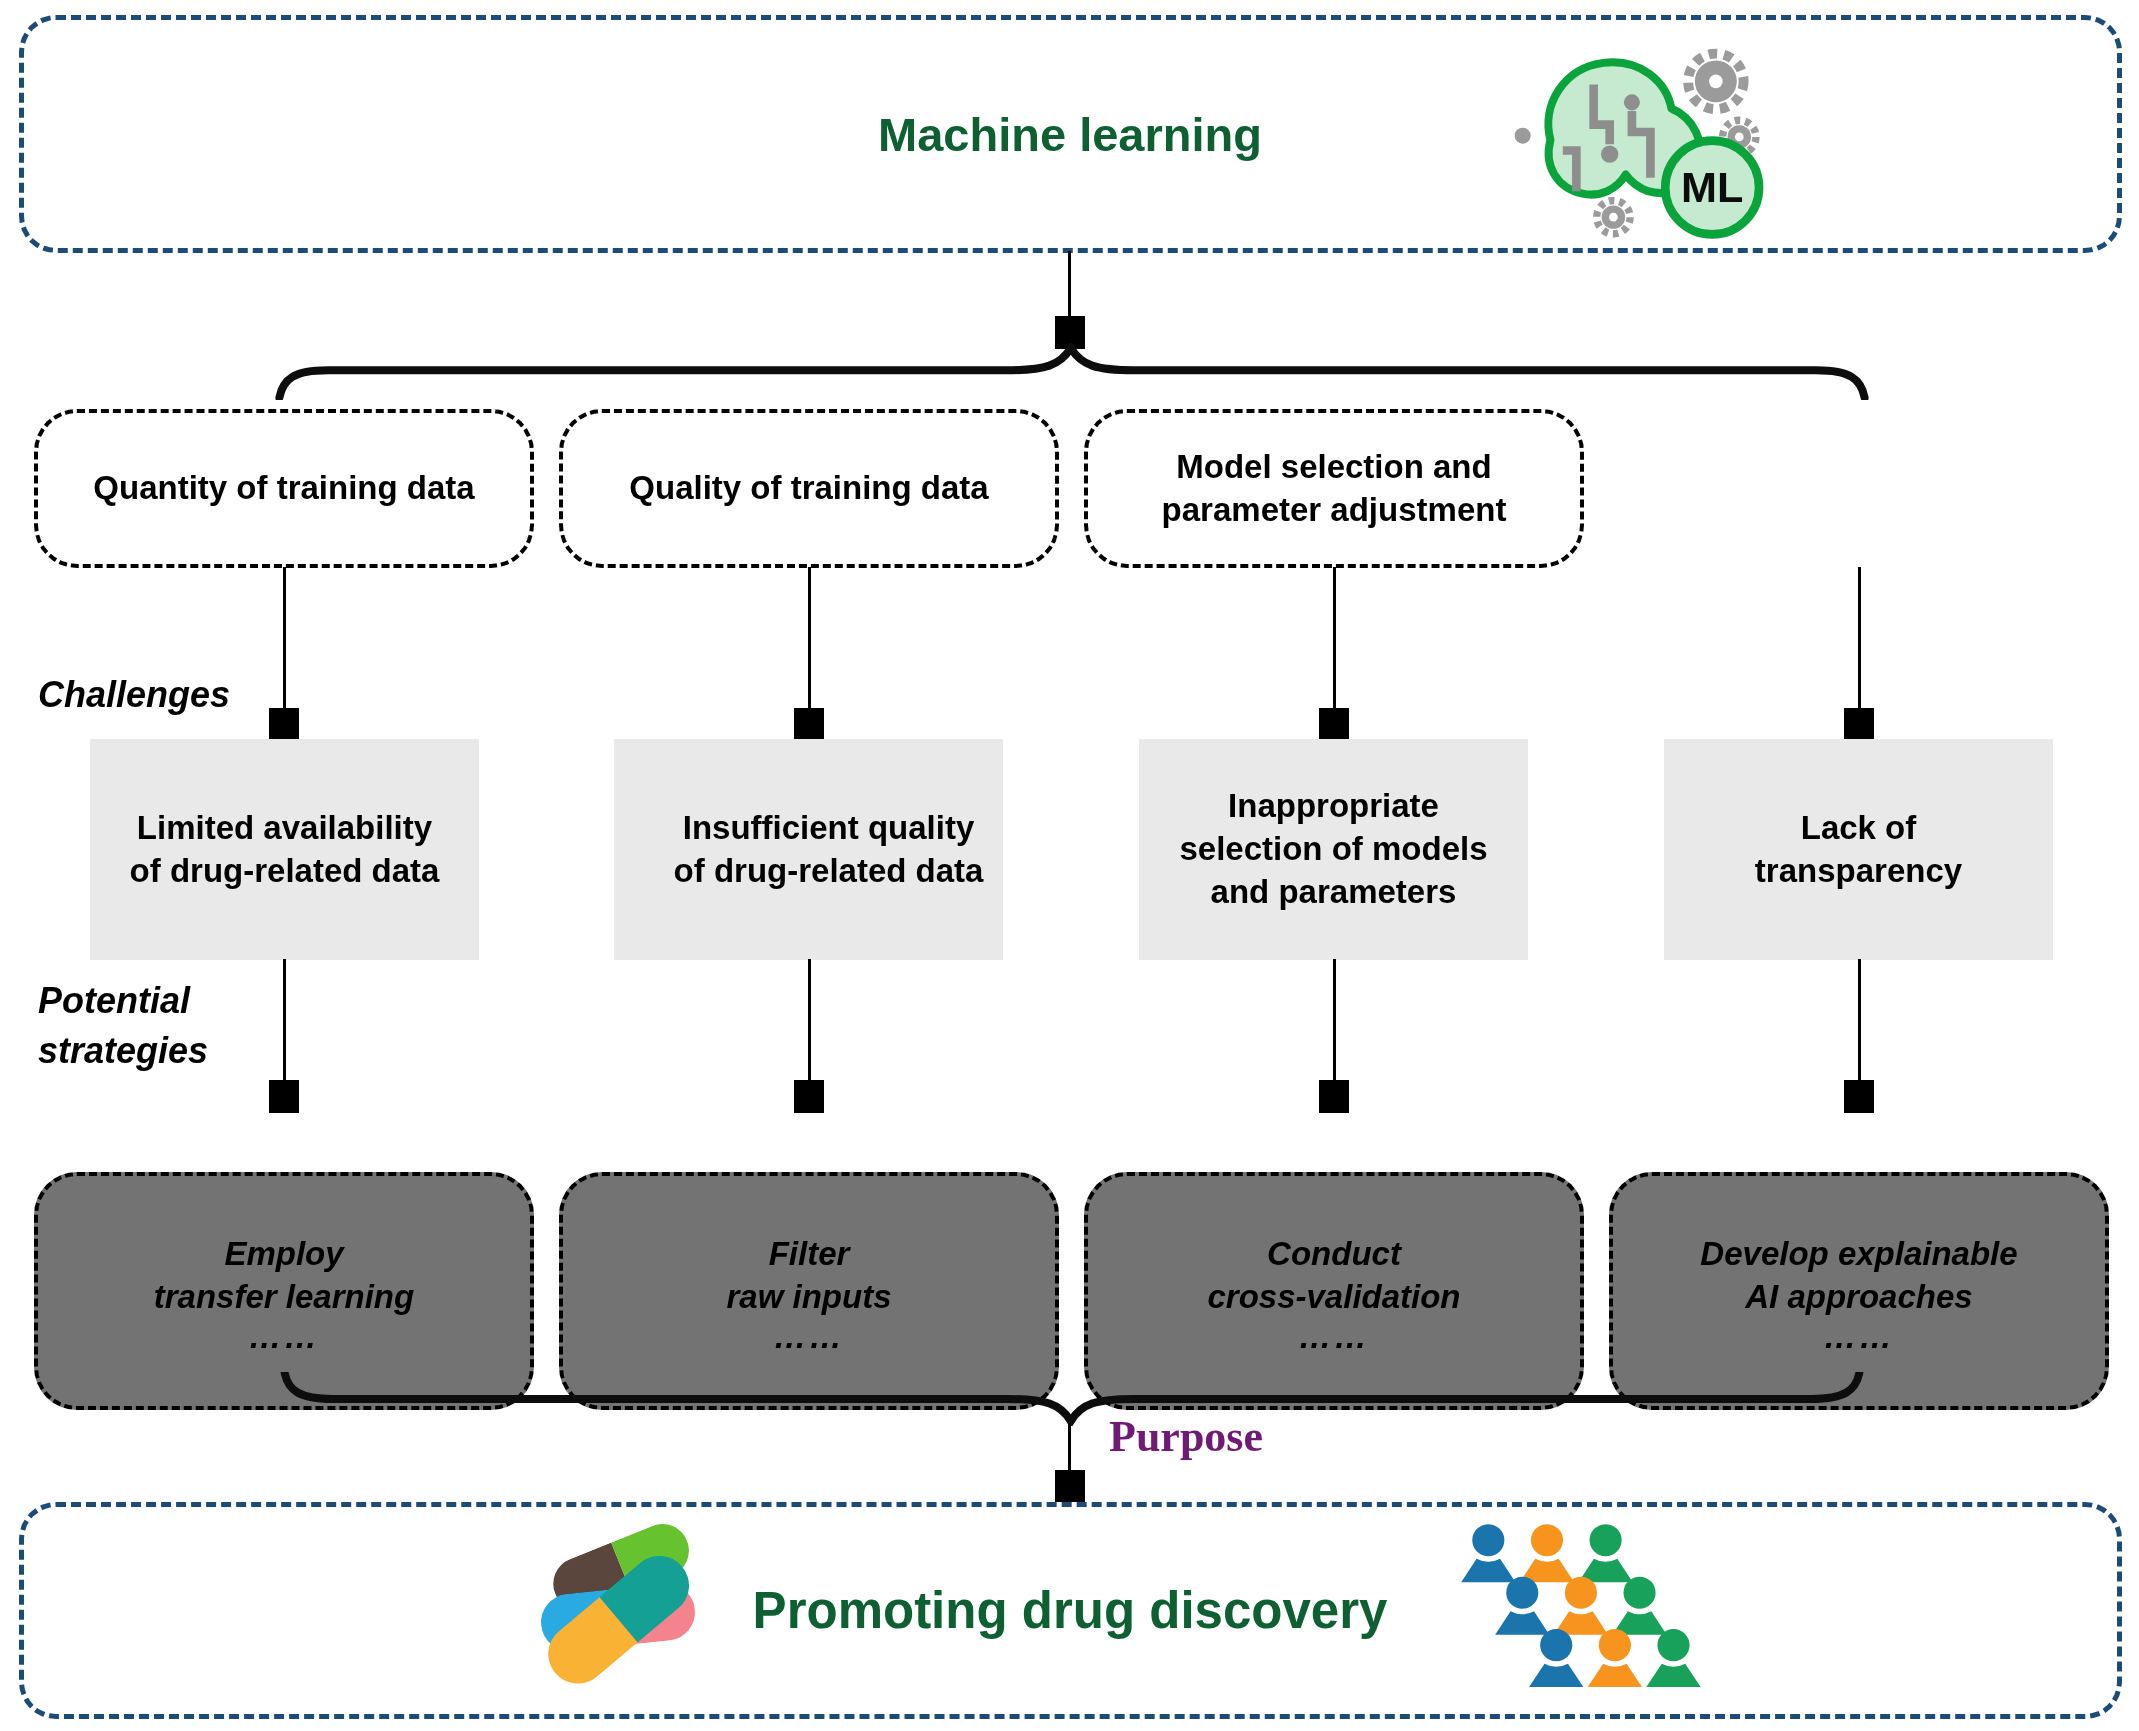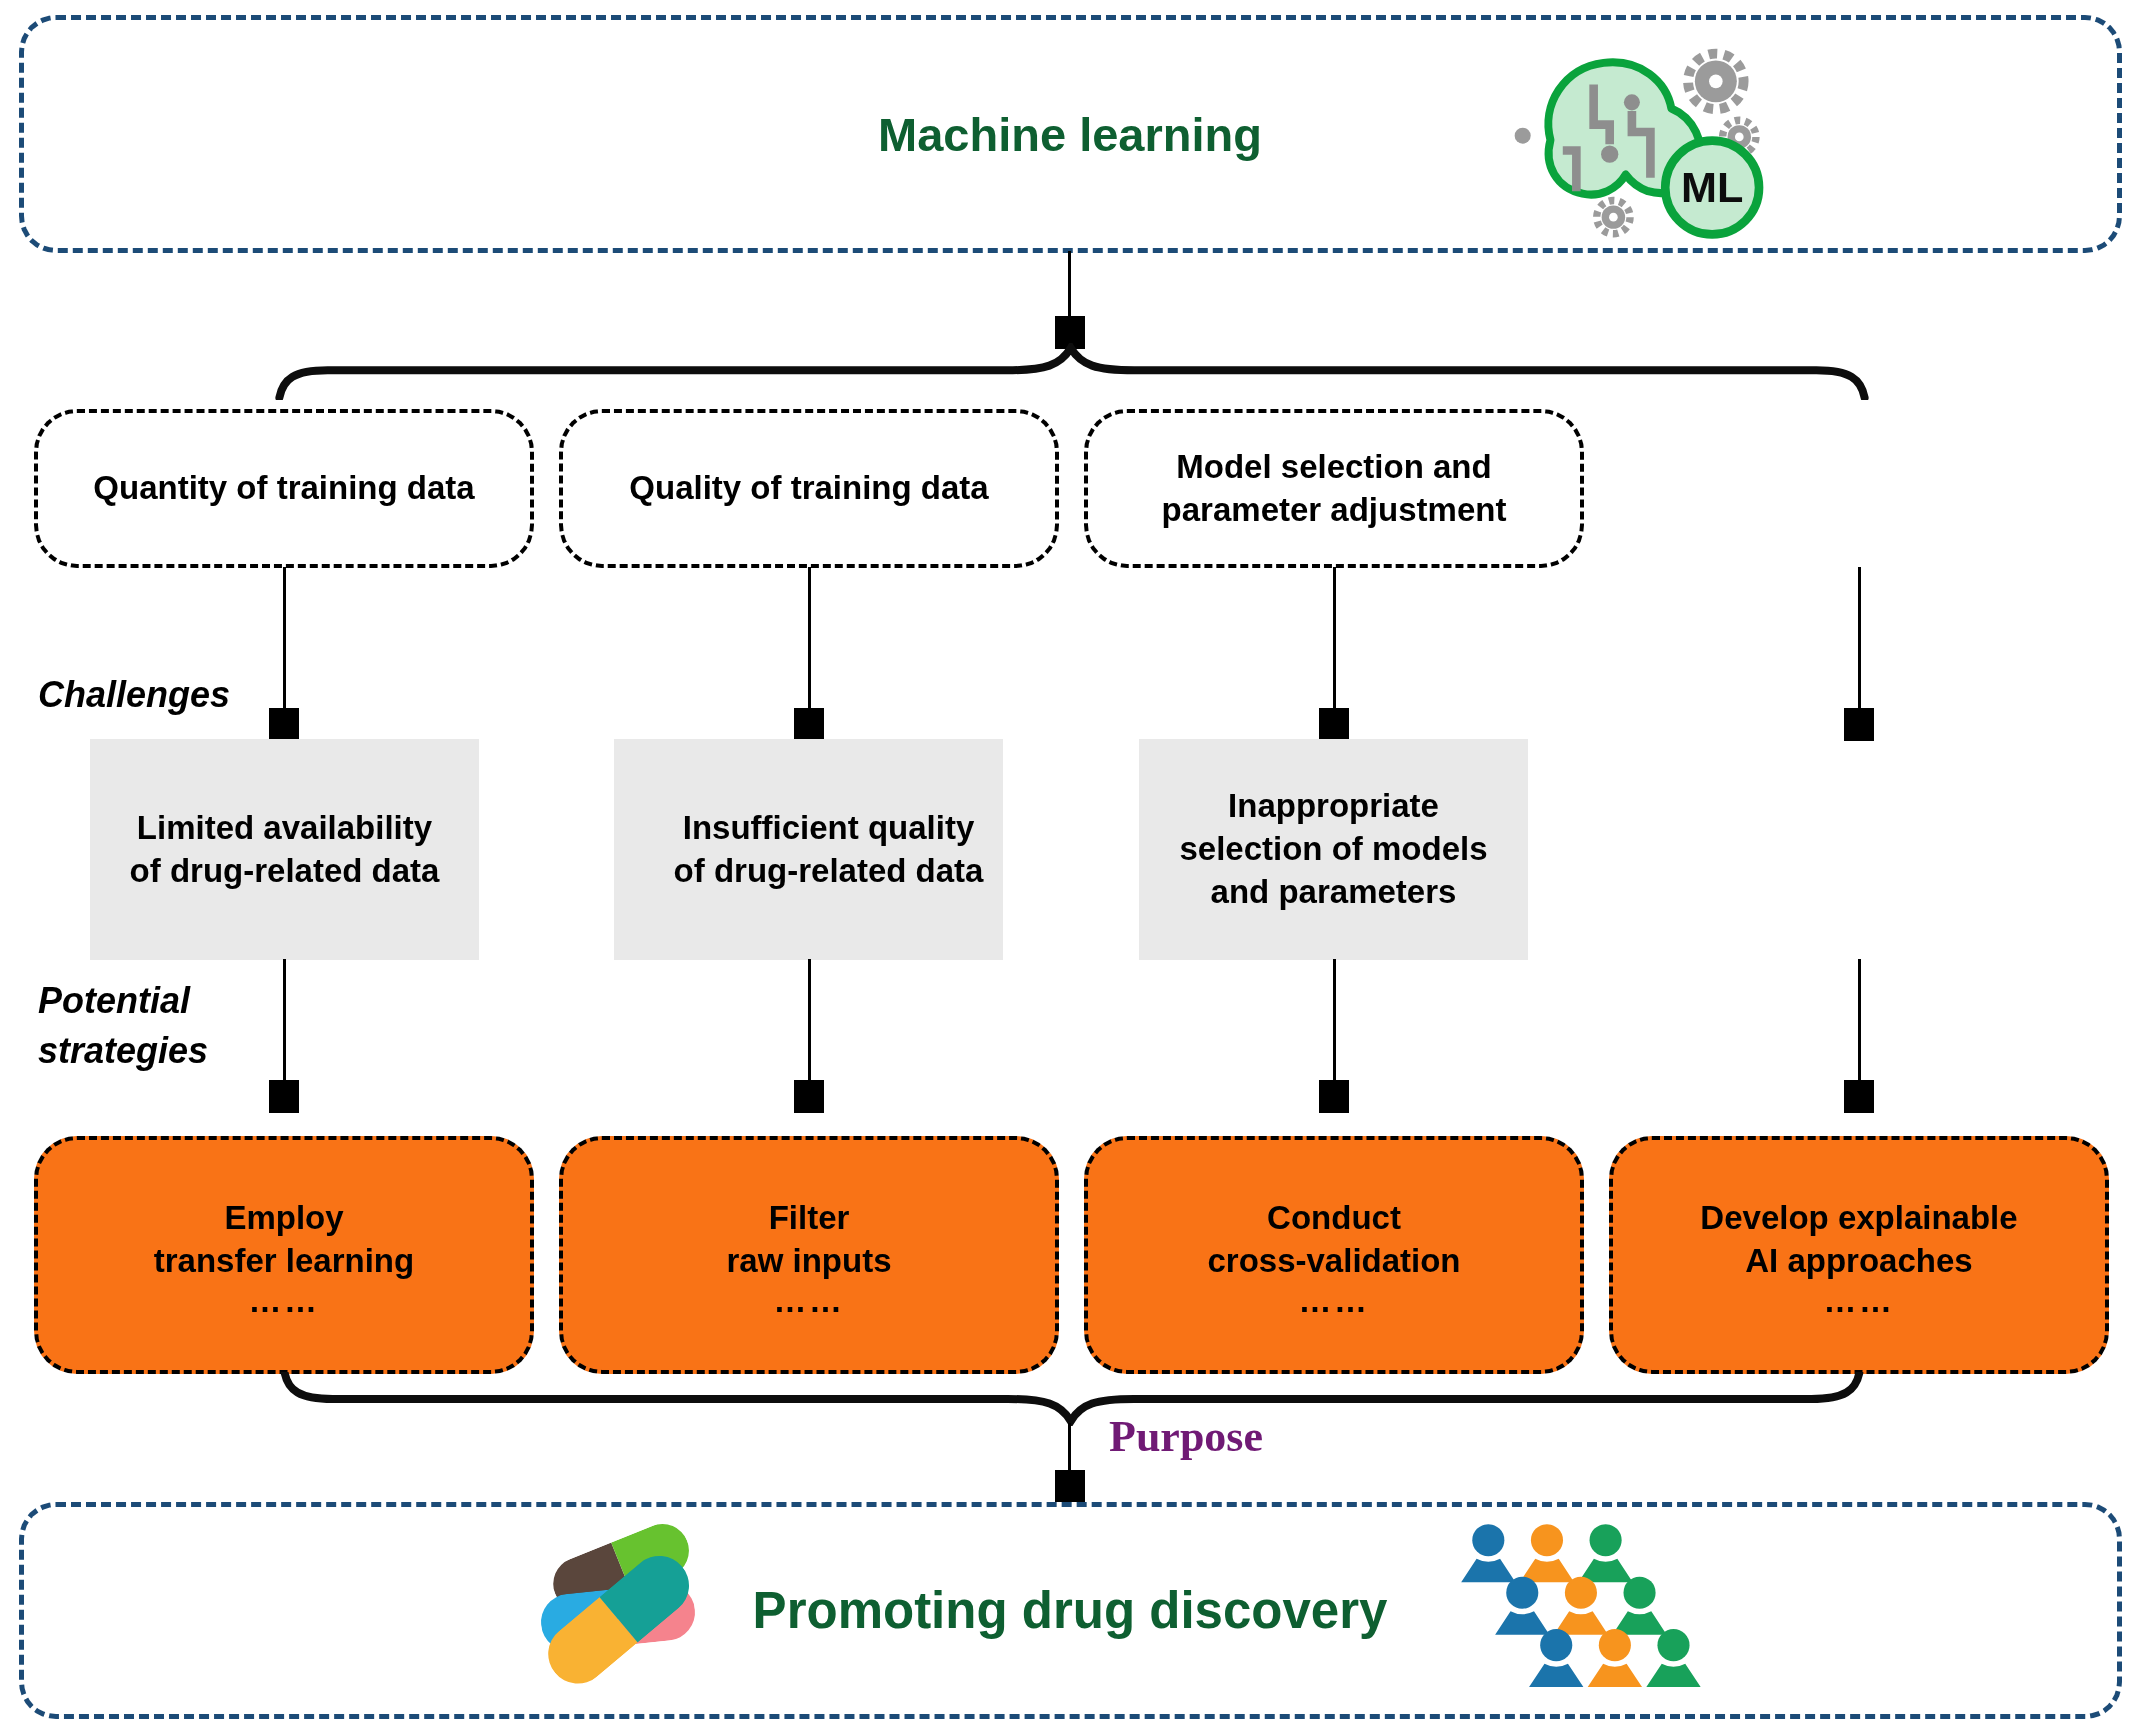--- a/index.html
+++ b/index.html
@@ -43,28 +43,29 @@
     position: absolute;
     top: 739px; width: 389px; height: 221px;
     background: #e9e9e9;
     display: flex; align-items: center; justify-content: center;
     text-align: center; font-weight: bold; font-size: 33px; line-height: 1.3;
     white-space: pre-line; color:#000;
   }
   
   .strategy-box {
     position: absolute;
-    top: 1136px; width: 500px; height: 238px;
+    top: 1172px; width: 500px; height: 238px;
     border: 4.3px dashed #000;
     border-radius: 43px;
-    background: #f97316;
+    background: #737373;
     display: flex; flex-direction: column; align-items: center; justify-content: center;
     gap: 6.2px;
     text-align: center; font-weight: bold; font-size: 33px; line-height: 1.3;
     color:#000;
+    font-style:italic;
   }
   .strategy-text { white-space: pre-line; }
   .dots { font-size: 33px; font-weight: bold; letter-spacing: 2.5px; line-height: 0.7; }
 
   .col1 { left: 34px; }   .icol1 { left: 90px; }
   .col2 { left: 559px; }  .icol2 { left: 614px; padding-left: 40px; }
   .col3 { left: 1084px; } .icol3 { left: 1139px; }
   .col4 { left: 1609px; } .icol4 { left: 1664px; }
 
   
@@ -172,20 +173,24 @@
 of drug-related data</span>
   </div>
   <div class="issue-box icol2">
     <span>Insufficient quality
 of drug-related data</span>
   </div>
   <div class="issue-box icol3">
     <span>Inappropriate
 selection of models
 and parameters</span>
+  </div>
+  <div class="issue-box icol4">
+    <span>Lack of
+transparency</span>
   </div>
 
   <div class="vline" style="left:283px;  top:959px; height:123px;"></div>
   <div class="vline" style="left:808px; top:959px; height:123px;"></div>
   <div class="vline" style="left:1333px; top:959px; height:123px;"></div>
   <div class="vline" style="left:1858px; top:959px; height:123px;"></div>
   <div class="sq" style="left:269px;  top:1080px; height:33px;"></div>
   <div class="sq" style="left:794px; top:1080px; height:33px;"></div>
   <div class="sq" style="left:1319px; top:1080px; height:33px;"></div>
   <div class="sq" style="left:1844px; top:1080px; height:33px;"></div>

